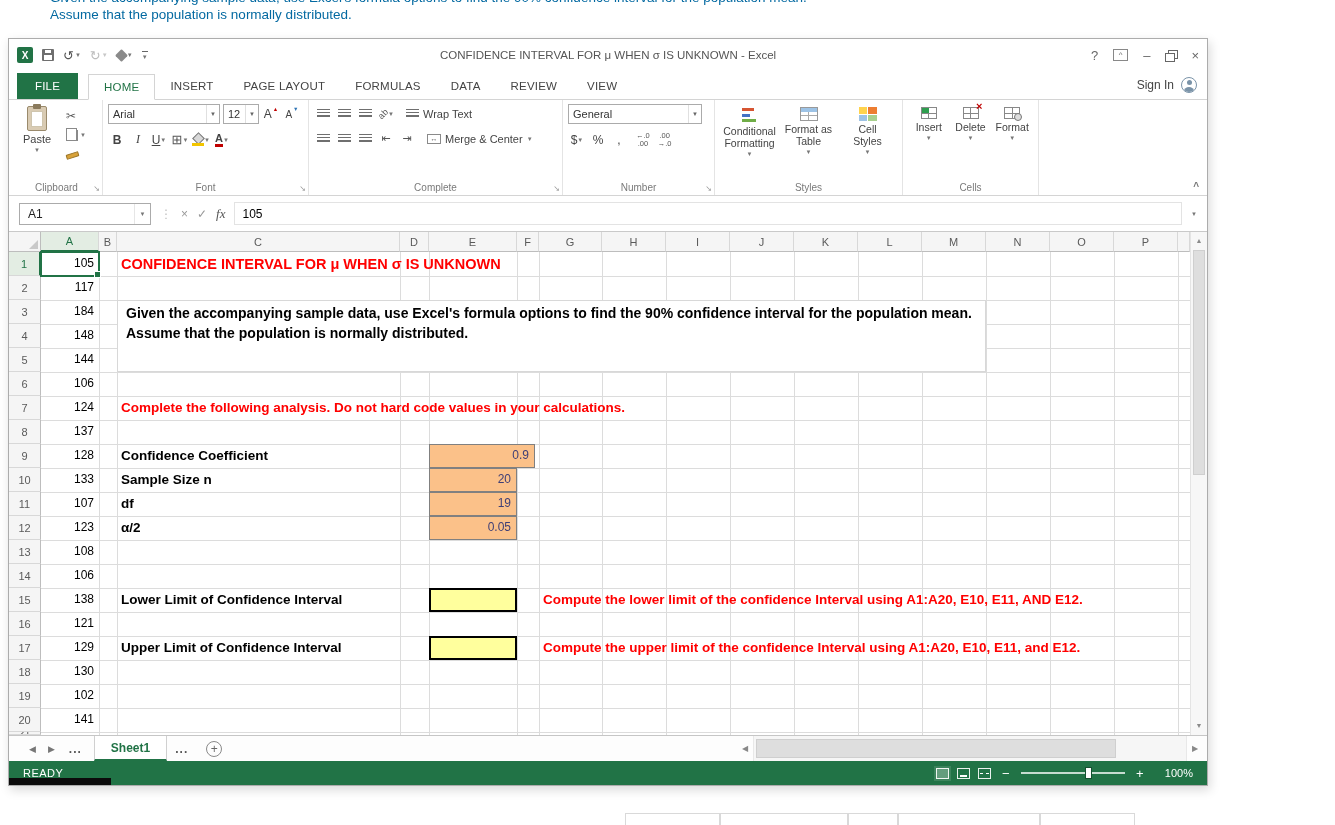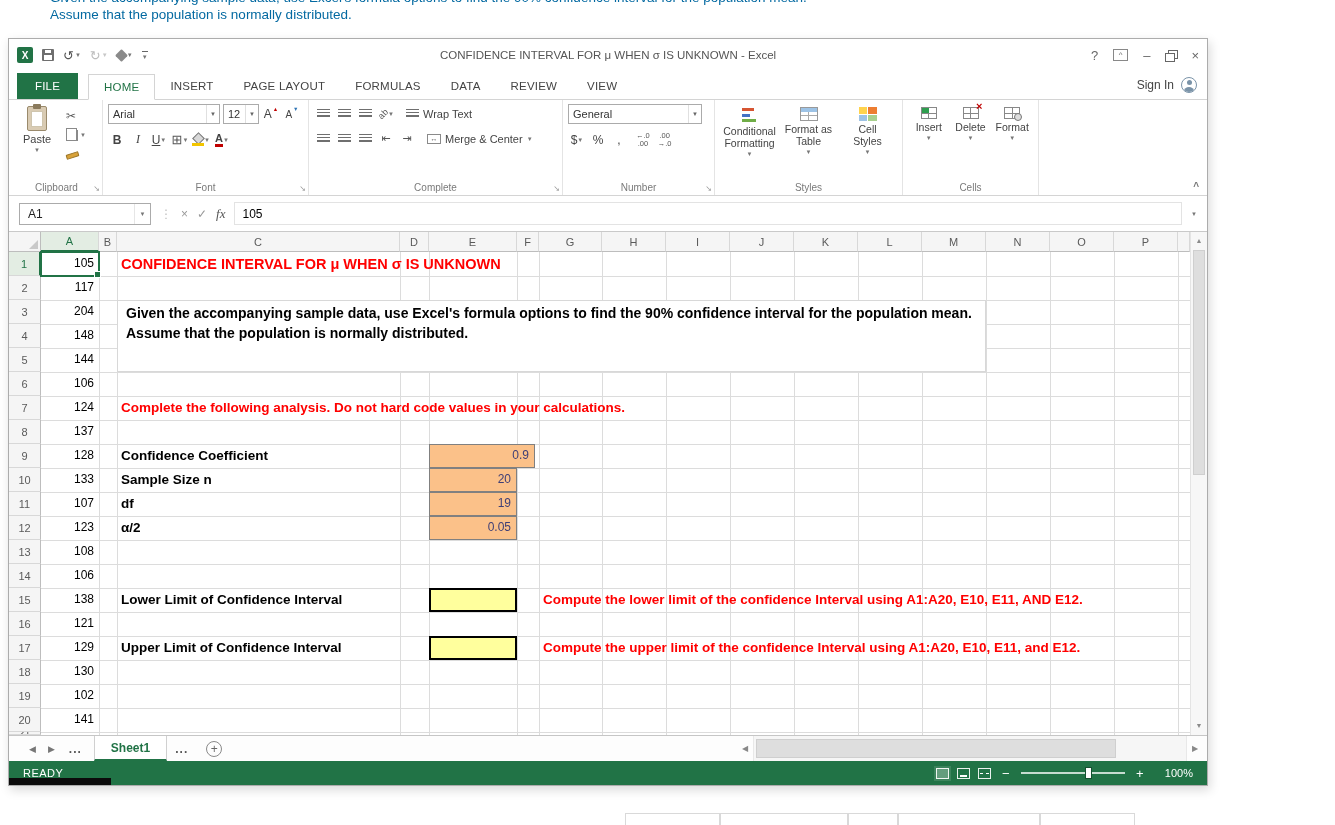--- a/index.html
+++ b/index.html
@@ -516,21 +516,21 @@
       <div class="hline" style="left: 32px; top: 332px; width: 1149px; height: 1px;"></div>
       <div class="hline" style="left: 32px; top: 356px; width: 1149px; height: 1px;"></div>
       <div class="hline" style="left: 32px; top: 380px; width: 1149px; height: 1px;"></div>
       <div class="hline" style="left: 32px; top: 404px; width: 1149px; height: 1px;"></div>
       <div class="hline" style="left: 32px; top: 428px; width: 1149px; height: 1px;"></div>
       <div class="hline" style="left: 32px; top: 452px; width: 1149px; height: 1px;"></div>
       <div class="hline" style="left: 32px; top: 476px; width: 1149px; height: 1px;"></div>
       <div class="hline" style="left: 32px; top: 500px; width: 1149px; height: 1px;"></div>
       <div class="acell" style="left: 32px; top: 20px; width: 58px; height: 24px;">105</div>
       <div class="acell" style="left: 32px; top: 44px; width: 58px; height: 24px;">117</div>
-      <div class="acell" style="left: 32px; top: 68px; width: 58px; height: 24px;">204</div>
+      <div class="acell" style="left: 32px; top: 68px; width: 58px; height: 24px;">184</div>
       <div class="acell" style="left: 32px; top: 92px; width: 58px; height: 24px;">148</div>
       <div class="acell" style="left: 32px; top: 116px; width: 58px; height: 24px;">144</div>
       <div class="acell" style="left: 32px; top: 140px; width: 58px; height: 24px;">106</div>
       <div class="acell" style="left: 32px; top: 164px; width: 58px; height: 24px;">124</div>
       <div class="acell" style="left: 32px; top: 188px; width: 58px; height: 24px;">137</div>
       <div class="acell" style="left: 32px; top: 212px; width: 58px; height: 24px;">128</div>
       <div class="acell" style="left: 32px; top: 236px; width: 58px; height: 24px;">133</div>
       <div class="acell" style="left: 32px; top: 260px; width: 58px; height: 24px;">107</div>
       <div class="acell" style="left: 32px; top: 284px; width: 58px; height: 24px;">123</div>
       <div class="acell" style="left: 32px; top: 308px; width: 58px; height: 24px;">108</div>

